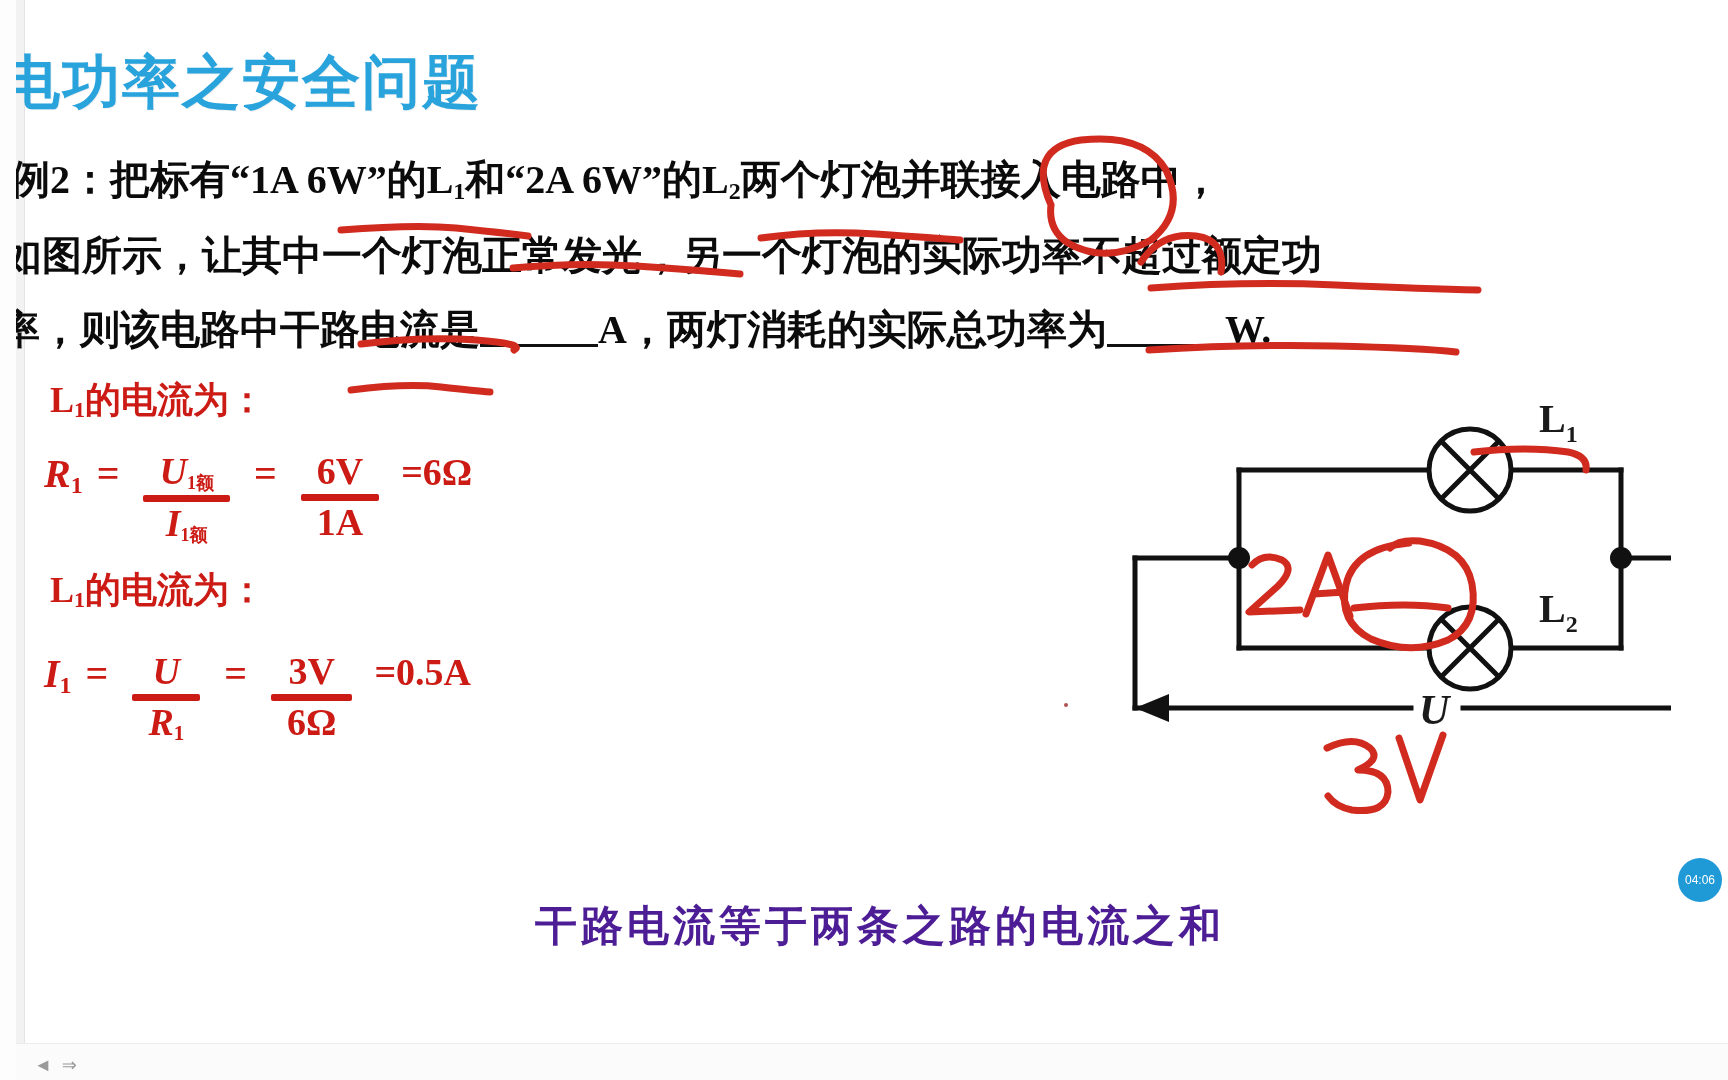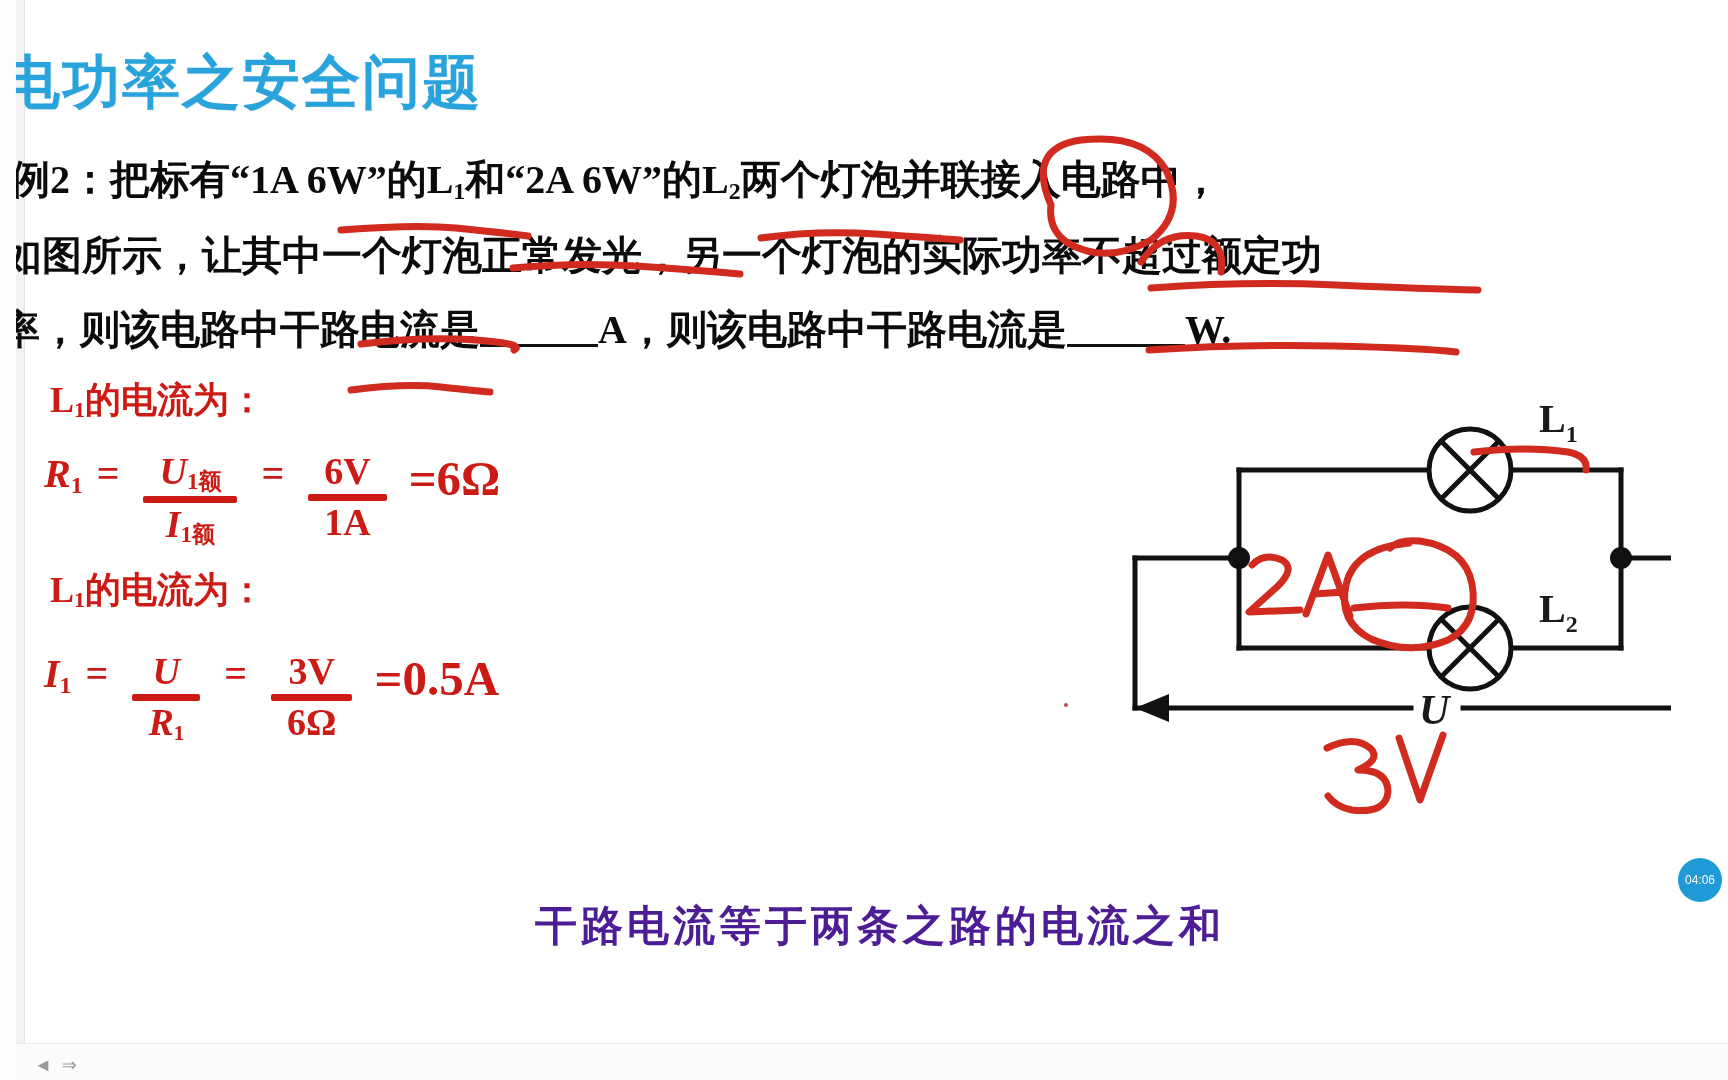--- a/index.html
+++ b/index.html
@@ -52,22 +52,22 @@
   .eq1{left:28px;top:450px;}
   .eq2{left:28px;top:650px;}
   .eq .lhs{font-size:40px;font-style:italic;}
   .eq .lhs sub{font-size:24px;font-style:normal;vertical-align:-6px;}
   .eq .op{font-size:40px;margin:0 14px;}
   .frac{display:inline-flex;flex-direction:column;align-items:center;margin:0 10px;}
   .frac .num,.frac .den{font-size:38px;line-height:1.05;padding:2px 16px;white-space:nowrap;}
   .frac .bar{height:7px;background:#cc1a14;width:100%;border-radius:2px;}
   .frac .ital{font-style:italic;}
   .frac sub{font-size:21px;font-style:normal;vertical-align:-5px;}
-  .frac .cn{font-size:23px;font-style:normal;}
-  .eq .res{font-size:49px;margin-left:12px;}
+  .frac .cn{font-size:18px;font-style:normal;}
+  .eq .res{font-size:38px;margin-left:12px;}
 
   
   .circuit{position:absolute;left:1095px;top:360px;width:560px;height:380px;font-weight:bold;}
   .circuit svg{display:block;}
 
   
   .ink{position:absolute;left:0;top:0;width:1728px;height:1080px;pointer-events:none;}
 
   
   .caption{
@@ -104,21 +104,21 @@
 
   <div class="slide-title">电功率之安全问题</div>
 
   <div class="prob l1">
     <span>例2：把标有“1A  6W”的L</span><sub>1</sub><span>和“2A  6W”的L</span><sub>2</sub><span>两个灯泡并联接入电路中，</span>
   </div>
 
   <div class="prob l2">如图所示，让其中一个灯泡正常发光，另一个灯泡的实际功率不超过额定功</div>
 
   <div class="prob l3">
-    <span>率，则该电路中干路电流是</span><span class="blank"></span><span>A，则该电路中干路电流是</span><span class="blank"></span><span>W.</span>
+    <span>率，则该电路中干路电流是</span><span class="blank"></span><span>A，两灯消耗的实际总功率为</span><span class="blank"></span><span>W.</span>
   </div>
 
   <div class="sol-head sh1">
     <span>L</span><sub>1</sub><span>的电流为：</span>
   </div>
 
   <div class="eq eq1">
     <span class="lhs"><span>R</span><sub>1</sub></span>
     <span class="op">=</span>
     <span class="frac">

